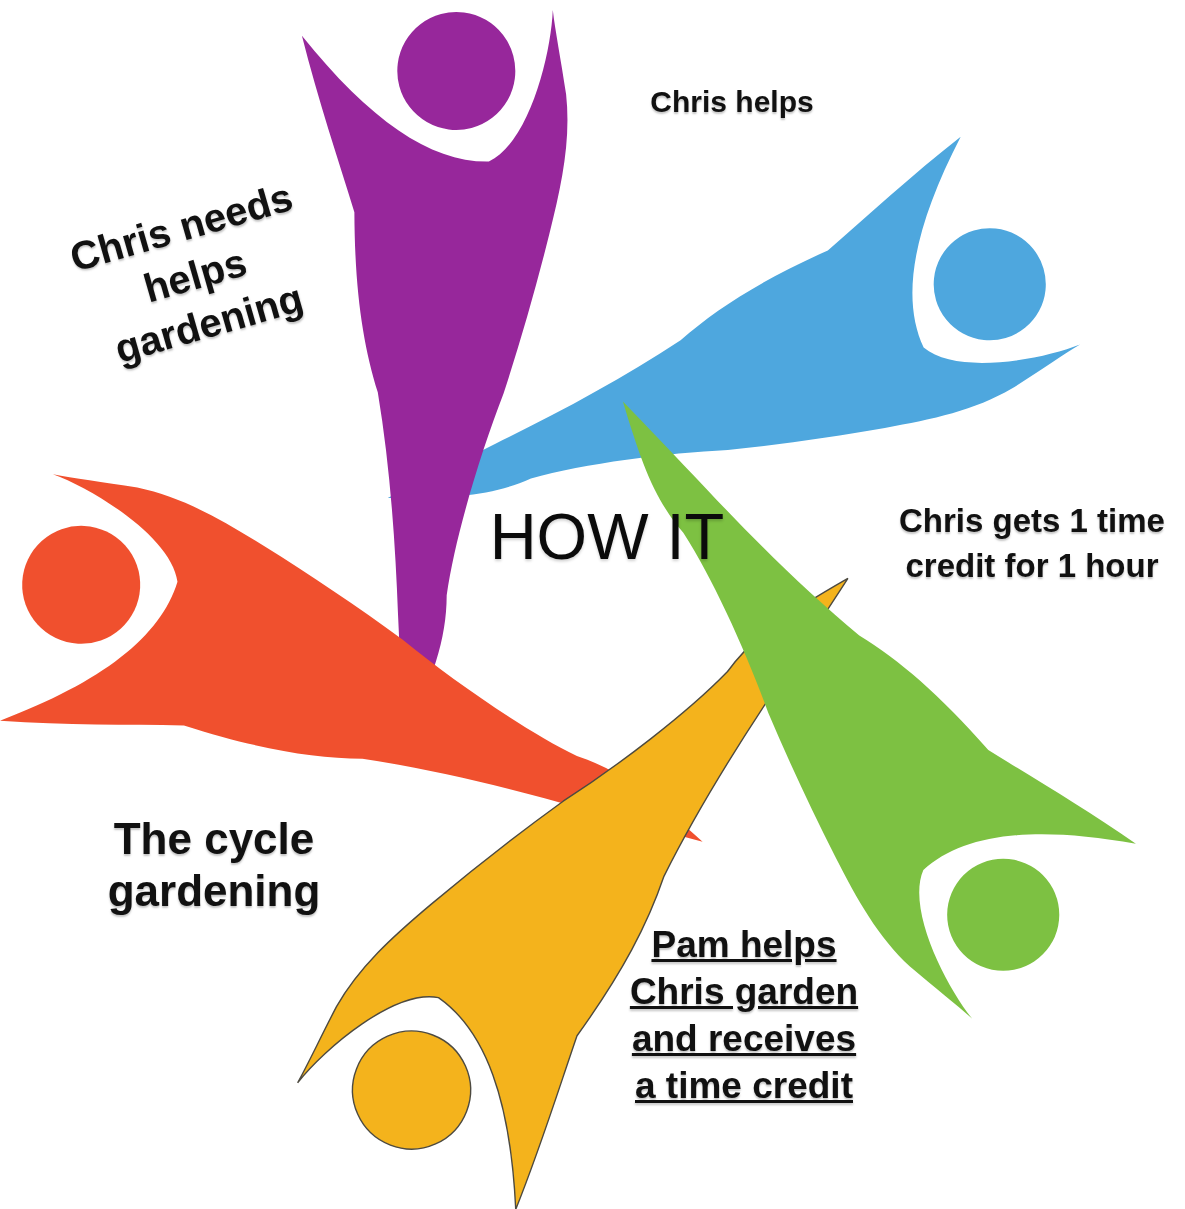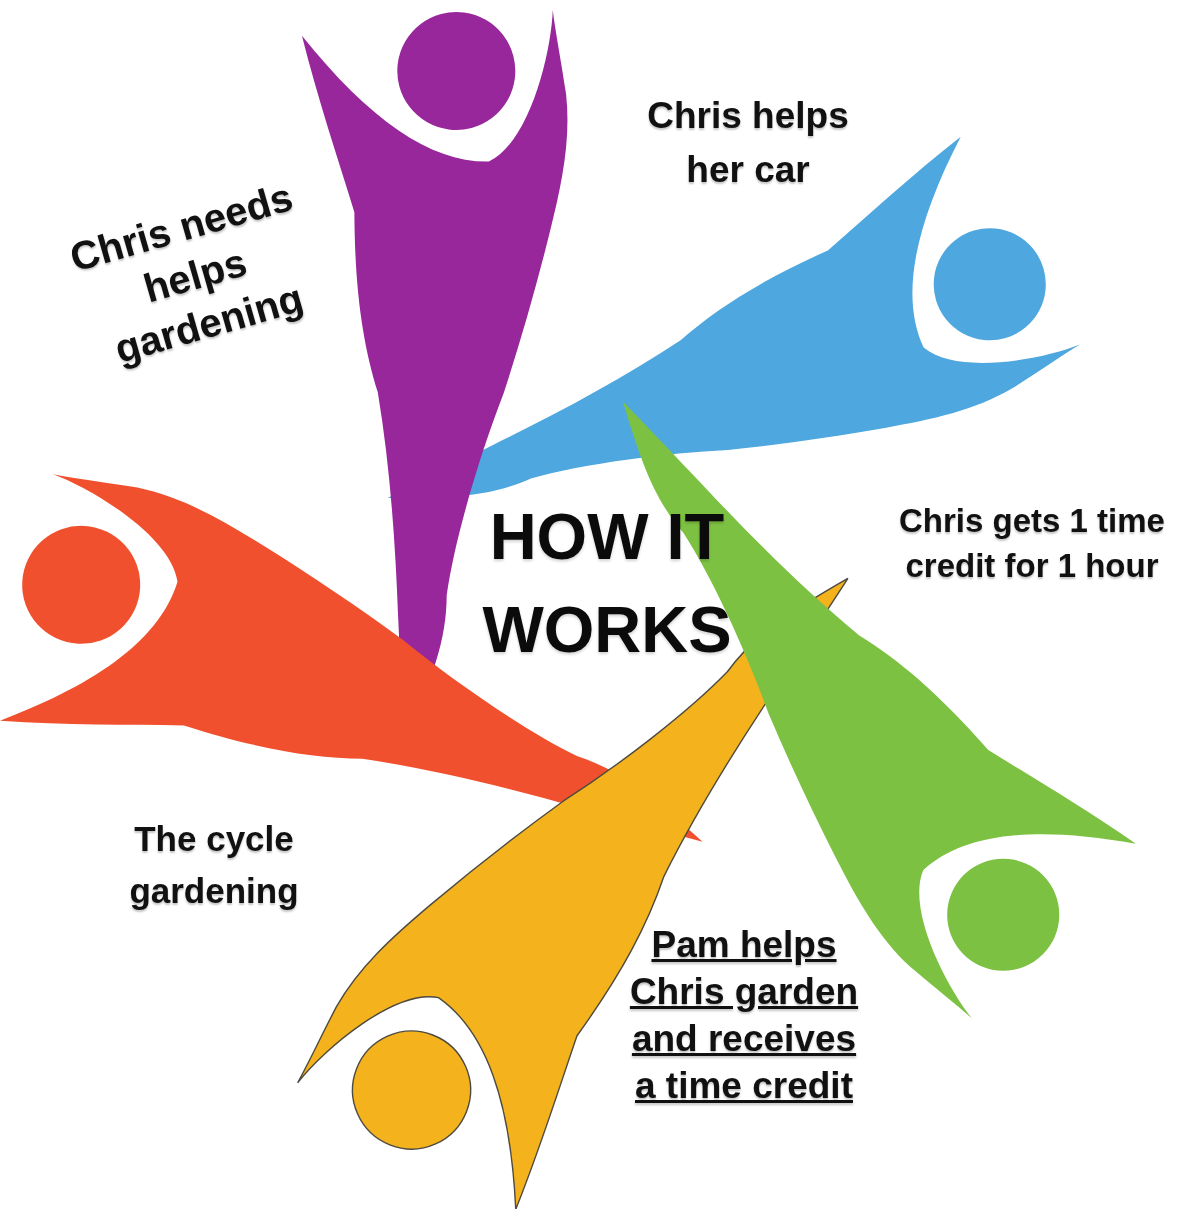--- a/index.html
+++ b/index.html
@@ -33,42 +33,42 @@
     color: #111111;
     text-shadow: 0 2px 2px rgba(90,90,90,0.35);
     white-space: nowrap;
   }
   .label-chris-needs {
     left: 25px; top: 200px; width: 340px;
     font-size: 40px; line-height: 50px;
     transform: rotate(-16deg);
   }
   .label-chris-helps {
-    left: 588px; top: 75px; width: 320px;
-    font-size: 37px; line-height: 54px; margin-top: 14px;
+    left: 572px; top: 75px; width: 320px;
+    font-size: 30px; line-height: 54px;
   }
   .label-chris-gets {
     left: 872px; top: 498px; width: 320px;
     font-size: 33px; line-height: 45px;
   }
   .label-pam-helps {
     left: 589px; top: 921px; width: 310px;
     font-size: 37px; line-height: 47px; text-decoration: underline;
   }
   .label-cycle {
     left: 64px; top: 813px; width: 300px;
-    font-size: 35px; line-height: 52px;
+    font-size: 44px; line-height: 52px;
   }
   .title {
     position: absolute;
     left: 407px; top: 490px; width: 400px;
     text-align: center;
     font-size: 65px;
     line-height: 93px;
-    font-weight: 700;
+    font-weight: 400;
     letter-spacing: 0px;
     color: #0b0b0b;
     text-shadow: 0 2px 3px rgba(0,0,0,0.18);
     white-space: nowrap;
   }
 </style>
 </head>
 <body>
 
 <div class="canvas">
@@ -118,21 +118,20 @@
   </svg>
 
   <div class="label label-chris-needs">
     <div>Chris needs</div>
     <div>helps</div>
     <div>gardening</div>
   </div>
 
   <div class="label label-chris-helps">
     <div>Chris helps</div>
-    <div>her car</div>
   </div>
 
   <div class="label label-chris-gets">
     <div>Chris gets 1 time</div>
     <div>credit for 1 hour</div>
   </div>
 
   <div class="label label-pam-helps">
     <div>Pam helps</div>
     <div>Chris garden</div>
@@ -140,16 +139,15 @@
     <div>a time credit</div>
   </div>
 
   <div class="label label-cycle">
     <div>The cycle</div>
     <div>gardening</div>
   </div>
 
   <div class="title">
     <div>HOW IT</div>
-    <div>WORKS</div>
   </div>
 
 </div>
 
 </body></html>

